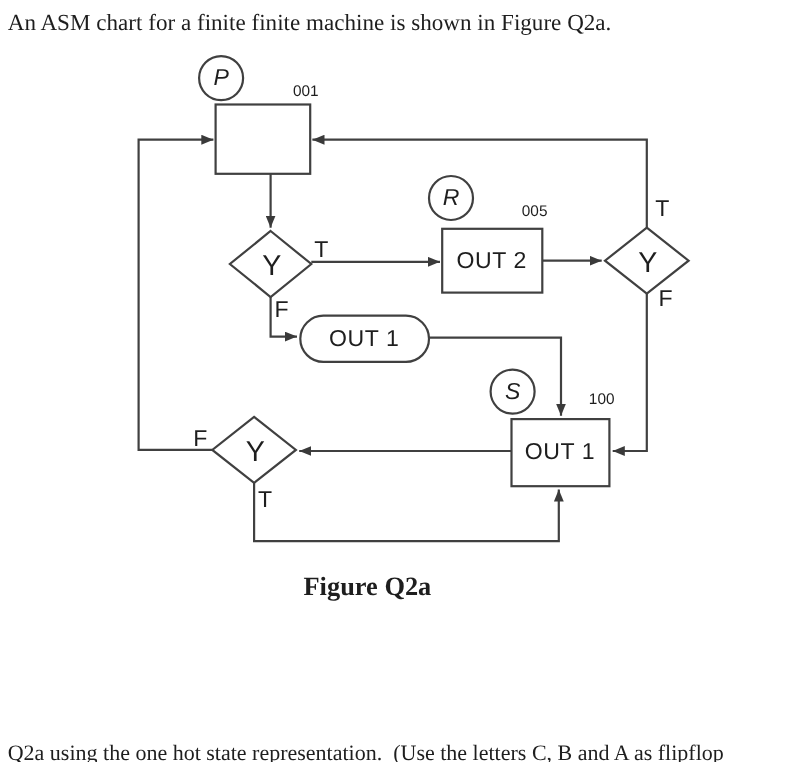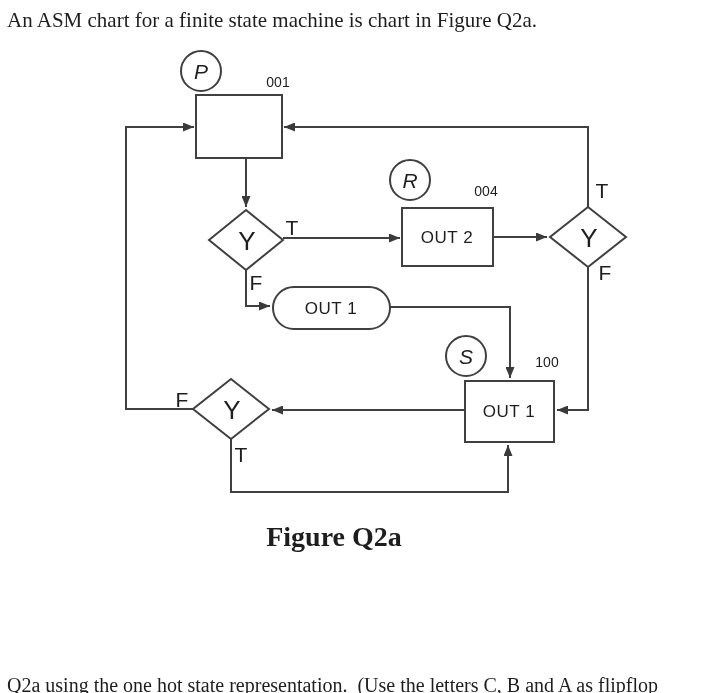--- a/index.html
+++ b/index.html
@@ -23,44 +23,44 @@
   .lbl {
     position: absolute;
     transform: translate(-50%, -50%);
     font-family: "Liberation Sans", sans-serif;
     color: #1e1e1e;
     white-space: nowrap;
     line-height: 1;
   }
   .lbl-state  { font-size: 21px; font-style: italic; }
   .lbl-code   { font-size: 14px; }
-  .lbl-out    { font-size: 17px; letter-spacing: 0.5px; }
+  .lbl-out    { font-size: 21px; letter-spacing: 0.5px; }
   .lbl-y      { font-size: 26px; }
   .lbl-tf     { font-size: 21px; }
 
   .figure-caption {
     position: absolute; left: 0; top: 521px; width: 652px;
     text-align: center; text-indent: 16px;
-    font-size: 28px; font-weight: bold;
+    font-size: 24px; font-weight: bold;
   }
 
   .question-line {
     position: absolute; left: 7px;
     font-size: 20px; line-height: 26px; white-space: pre;
   }
   .q1 { top: 590px; }
   .q2 { top: 628px; margin-top: 44px; }
   .q3 { top: 666px; }
 </style>
 </head>
 <body>
 
 <div class="page">
 
-  <div class="intro-text">An ASM chart for a finite state machine is chart in Figure Q2a.</div>
+  <div class="intro-text">An ASM chart for a finite finite machine is shown in Figure Q2a.</div>
 
   <svg class="diagram-svg" width="715" height="693" viewBox="0 0 715 693">
     <defs>
       <marker id="arr" markerUnits="userSpaceOnUse" markerWidth="12" markerHeight="9" refX="11" refY="4.5" orient="auto">
         <polygon points="0,0 11,4.5 0,9" fill="#3a3a3a"></polygon>
       </marker>
     </defs>
 
     <g fill="none" stroke="#404040" stroke-width="2">
 
@@ -100,21 +100,21 @@
       <circle cx="201" cy="71" r="20"></circle>
       <circle cx="410" cy="180" r="20"></circle>
       <circle cx="466" cy="356" r="20"></circle>
     </g>
   </svg>
 
   <div class="lbl lbl-state" style="left:201px; top:71px">P</div>
   <div class="lbl lbl-code" style="left:278px; top:82px">001</div>
 
   <div class="lbl lbl-state" style="left:410px; top:180px">R</div>
-  <div class="lbl lbl-code" style="left:486px; top:191px">004</div>
+  <div class="lbl lbl-code" style="left:486px; top:191px">005</div>
   <div class="lbl lbl-out" style="left:447px; top:237px">OUT 2</div>
 
   <div class="lbl lbl-state" style="left:466px; top:356px">S</div>
   <div class="lbl lbl-code" style="left:547px; top:362px">100</div>
   <div class="lbl lbl-out" style="left:509px; top:411px">OUT 1</div>
 
   <div class="lbl lbl-out" style="left:331px; top:308px">OUT 1</div>
 
   <div class="lbl lbl-y" style="left:247px; top:241px">Y</div>
   <div class="lbl lbl-tf" style="left:292px; top:227px">T</div>

